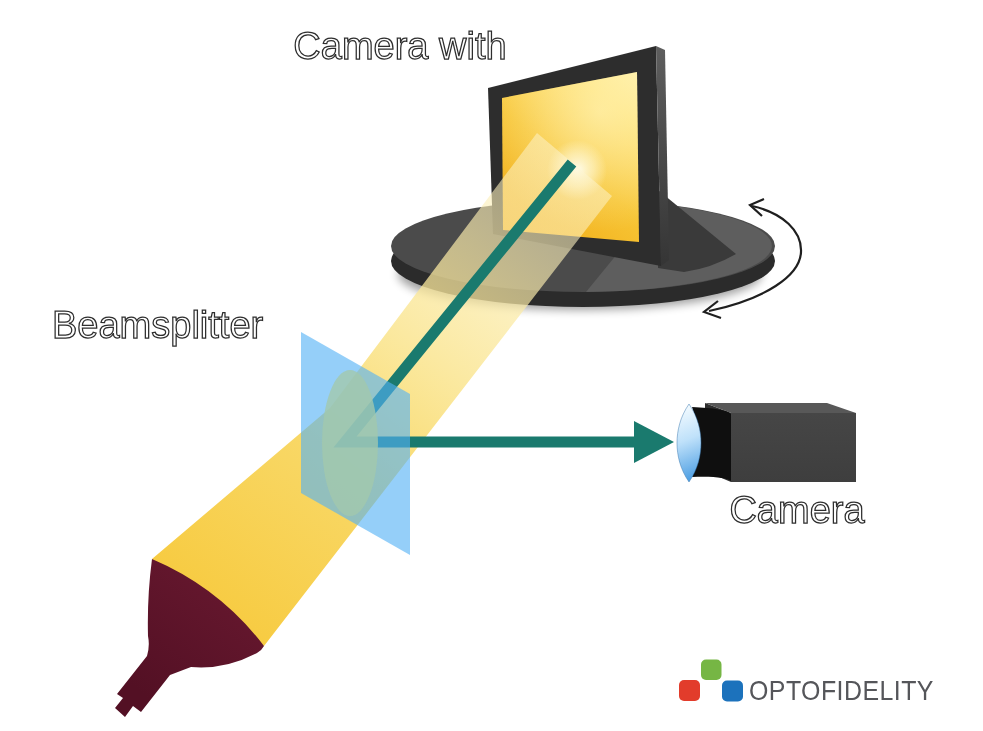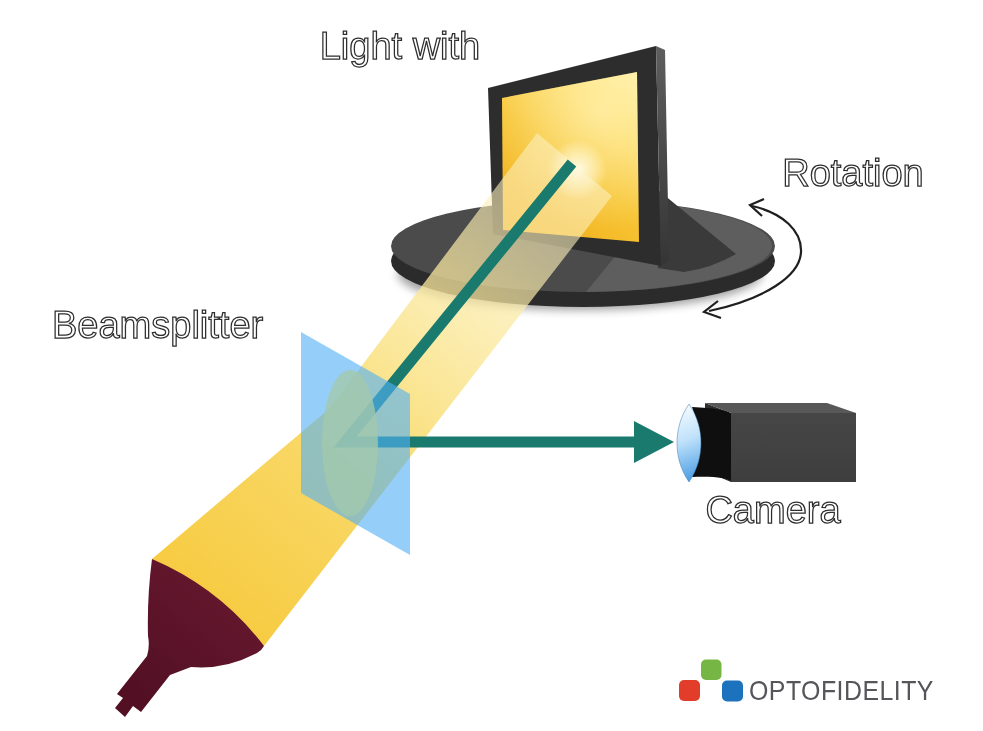--- a/index.html
+++ b/index.html
@@ -136,31 +136,30 @@
     </g>
 
     <g fill="none" stroke-width="2.2" stroke="#1F1F1F">
       <path d="M 752,206 C 783,213 802,231 801,252 C 800,276 765,299 709,311"></path>
       <path d="M 764,199 L 750,205 L 762,216"></path>
       <path d="M 718,301 L 704,312 L 721,318"></path>
     </g>
   </svg>
 
   <div class="label" style="left:270px;top:25px;width:260px;">
-    <span class="line">Light with</span>
+    <span class="line">Camera with</span>
   </div>
 
   <div class="label" style="left:770px;top:152px;width:166px;">
-    <span class="line">Rotation</span>
   </div>
 
   <div class="label left-align" style="left:52px;top:304px;">Beamsplitter</div>
 
 
-  <div class="label" style="left:700px;top:489px;width:146px;">Camera</div>
+  <div class="label" style="left:724px;top:489px;width:146px;">Camera</div>
 
   <div id="logo">
     <svg id="logo-squares" width="66" height="45" viewBox="0 0 66 45">
       <rect x="23" y="1.5" width="20.5" height="20.5" rx="5" fill="#76B644"></rect>
       <rect x="1" y="22" width="21" height="21" rx="5" fill="#E23C2B"></rect>
       <rect x="44" y="22.5" width="21" height="21" rx="5" fill="#1C72BC"></rect>
     </svg>
     <span id="logo-text">OPTOFIDELITY</span>
   </div>
 

